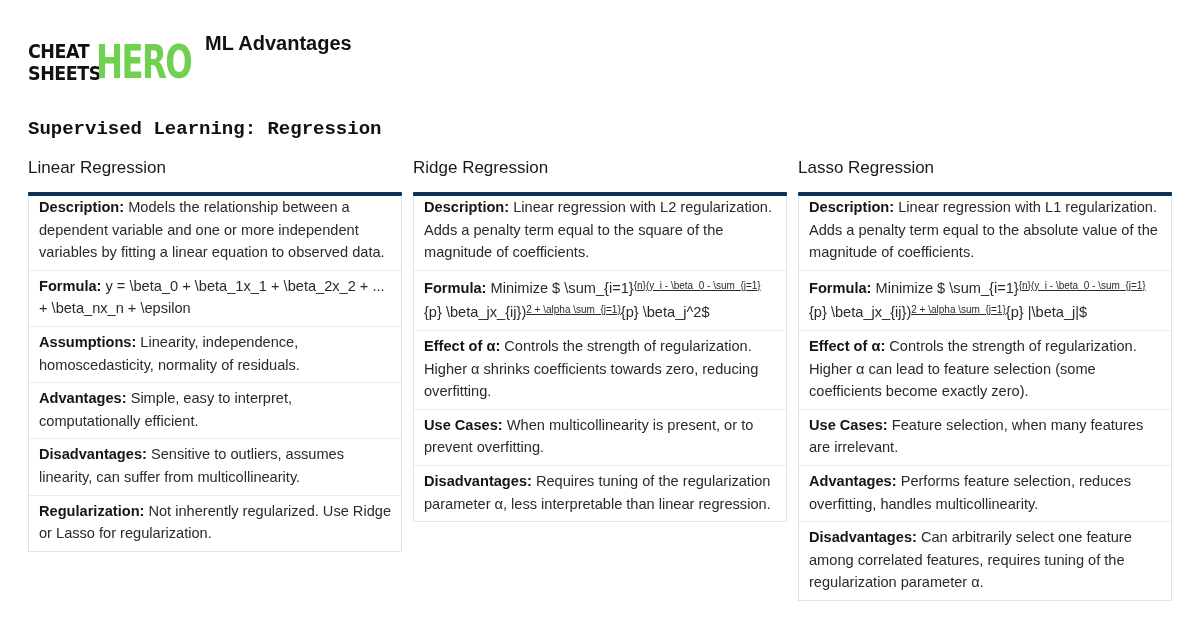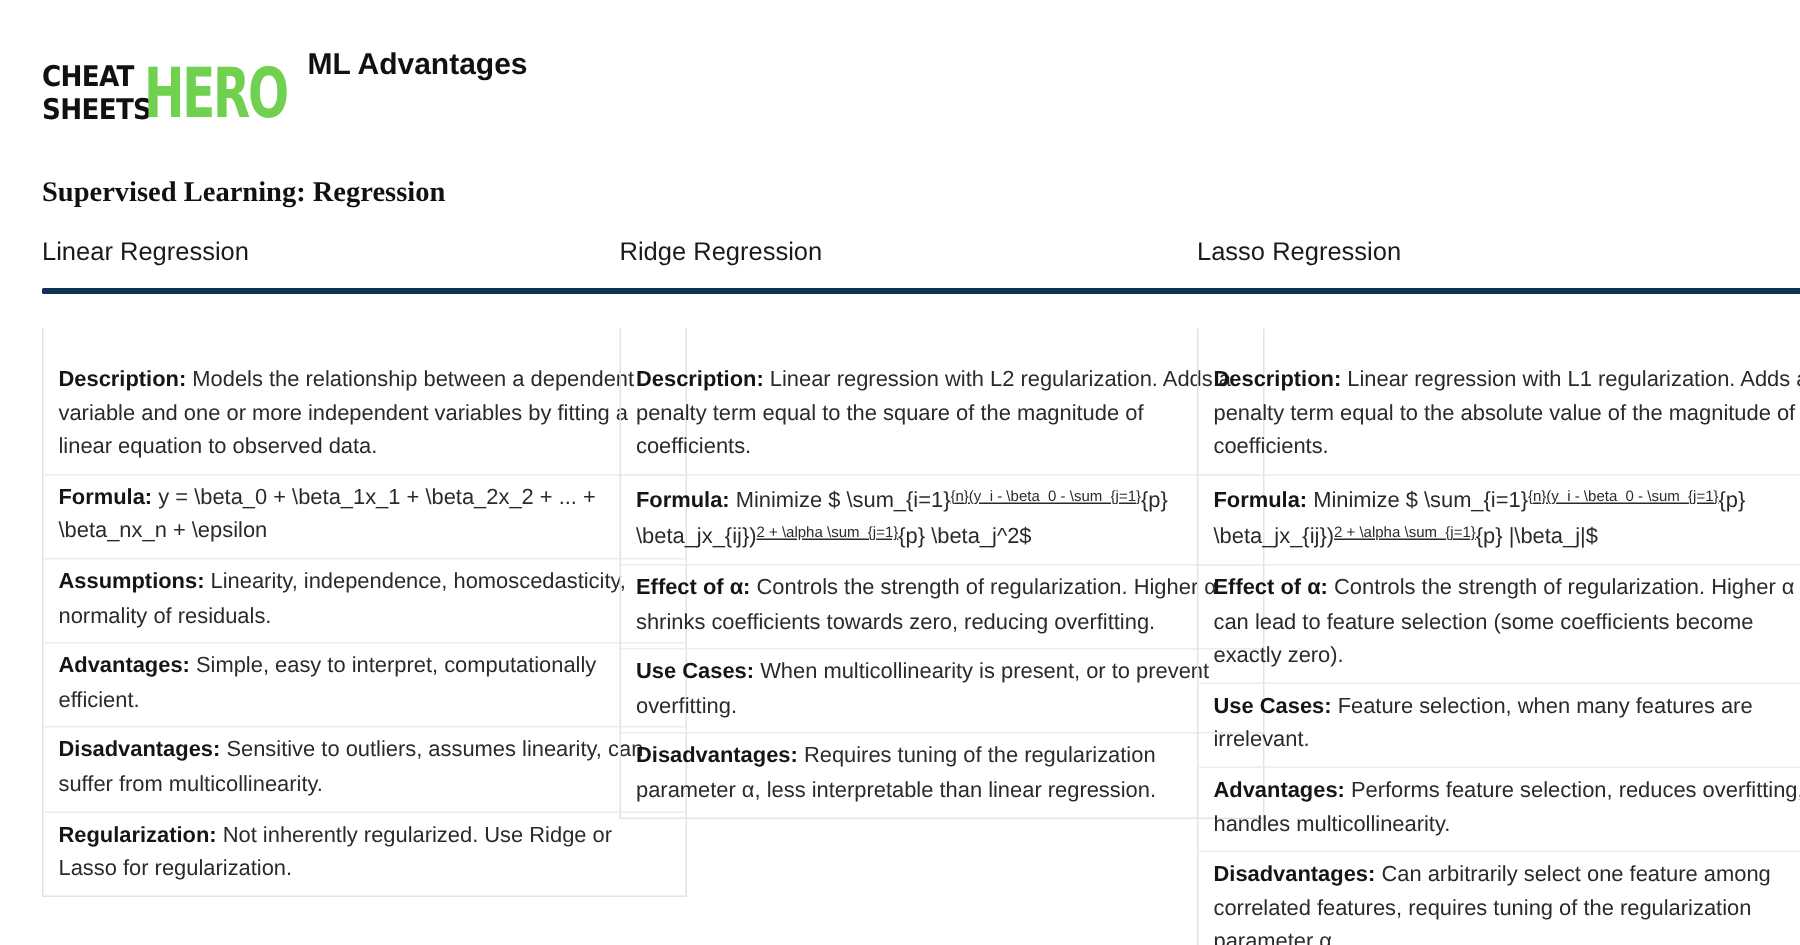--- a/index.html
+++ b/index.html
@@ -7,28 +7,28 @@
   body { font-family: "DejaVu Sans", "Liberation Sans", sans-serif; color: #1a1a1a; position: relative; }
 
   .header { position: absolute; left: 28px; top: 32px; width: 1150px; height: 70px; }
   .logo { position: absolute; left: 0; top: 8px; width: 160px; height: 48px; }
   .logo-small { position: absolute; left: 0; top: 0; font-family: "DejaVu Sans", sans-serif; font-weight: bold; font-size: 19px; line-height: 22px; color: #111; letter-spacing: -0.5px; transform: scaleX(0.92); transform-origin: left top; }
   .logo-hero { position: absolute; left: 68px; top: -4px; font-family: "DejaVu Sans Condensed", "DejaVu Sans", sans-serif; font-weight: bold; font-size: 46px; line-height: 52px; color: #6fd14f; letter-spacing: -2px; transform: scaleX(0.78); transform-origin: left top; }
 
   .title { position: absolute; left: 177px; top: 0px; font-size: 20px; font-weight: bold; color: #111; font-family: "Liberation Sans", sans-serif; }
   .subtitle { position: absolute; left: 177px; top: 29px; width: 960px; font-size: 13px; line-height: 18px; color: #222; font-family: "Liberation Sans", sans-serif; }
 
-  .section-title { position: absolute; left: 28px; top: 118px; font-size: 19px; font-weight: bold; color: #111; font-family: Liberation Serif, serif; }
+  .section-title { position: absolute; left: 28px; top: 118px; font-size: 19px; font-weight: bold; color: #111; font-family: Liberation Mono, monospace; }
 
-  .col { position: absolute; top: 156px; width: 430px; }
+  .col { position: absolute; top: 156px; width: 374px; }
   .col-title { font-size: 17px; color: #1a1a1a; height: 36px; line-height: 24px; font-family: "Liberation Sans", sans-serif; }
   .col-bar { height: 4px; background: #0e3256; border-radius: 1px; }
   .card-list { border-left: 1px solid #e3e3e3; border-right: 1px solid #e3e3e3; border-bottom: 1px solid #e3e3e3; }
   .card { padding: 4px 10px 6px 10px; font-size: 14.6px; line-height: 22.6px; color: #2a2a2a; border-top: 1px solid #ececec; font-family: "Liberation Sans", sans-serif; }
-  .card:first-child { border-top: none; padding-top: 23px; margin-top: 23px; }
+  .card:first-child { border-top: none; padding-top: 0; }
   .card .label { font-weight: bold; color: #151515; }
   .card .small { font-size: 10px; vertical-align: 4px; text-decoration: underline; }
 </style>
 </head>
 <body>
 
 <div class="header">
   <div class="logo">
     <div class="logo-small">
       <div>CHEAT</div>

